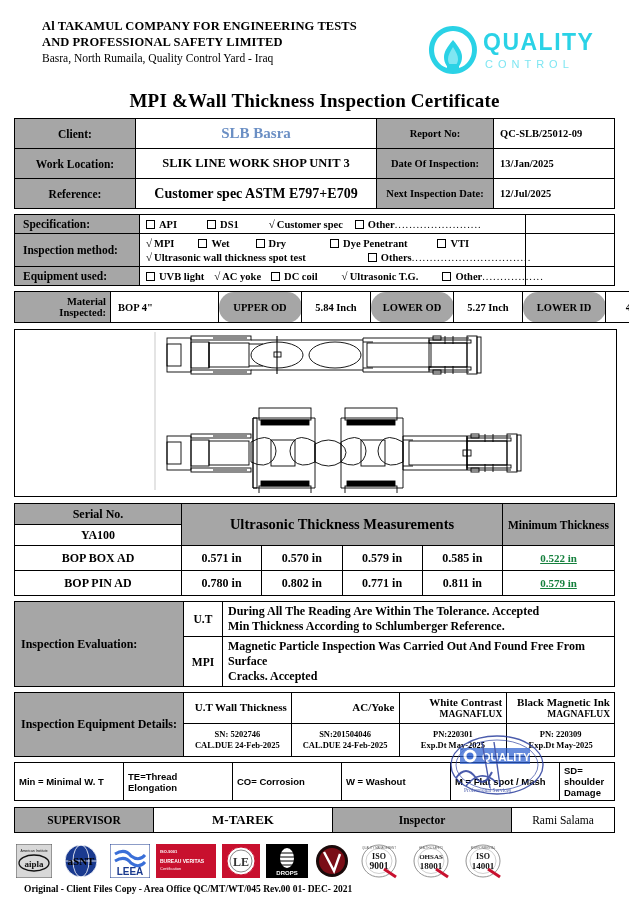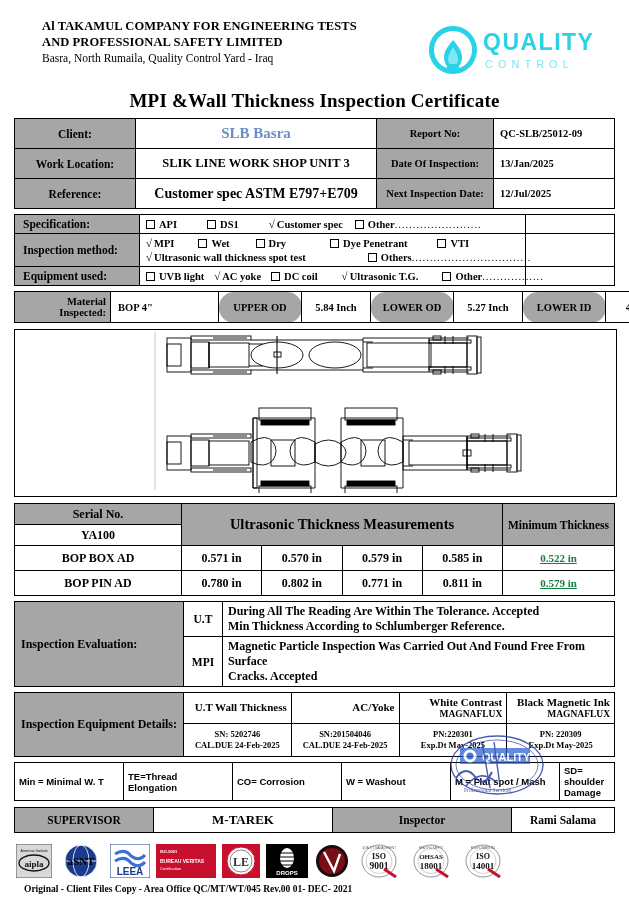--- a/index.html
+++ b/index.html
@@ -93,21 +93,21 @@
   
   .tleg{margin-top:5px;}
   .tleg td{text-align:left;font-size:9.5px;font-weight:bold;padding:2px 4px;height:15px;
            font-family:"Liberation Sans",sans-serif;}
 
   
   .tsig{margin-top:6px;}
   .tsig td{height:20px;font-size:11.5px;}
   .tsig .g{background:#a6a6a6;font-weight:bold;text-align:center;}
   .tsig .v{background:#fff;font-weight:bold;text-align:center;font-size:13px;}
-  .tsig .v2{background:#fff;font-weight:bold;text-align:center;font-size:11.5px;margin-top:33px;}
+  .tsig .v2{background:#fff;font-weight:normal;text-align:center;font-size:11.5px;margin-top:33px;}
 
   
   .stamp{position:absolute;left:438px;top:734px;width:118px;height:62px;pointer-events:none;}
 
   
   .logos{display:flex;align-items:center;gap:6px;padding:10px 0 0 16px;}
   .logos .lg{height:36px;display:flex;align-items:center;justify-content:center;}
   .foot{padding:5px 0 0 24px;font-size:9.5px;font-weight:bold;}
 </style>
 </head>

